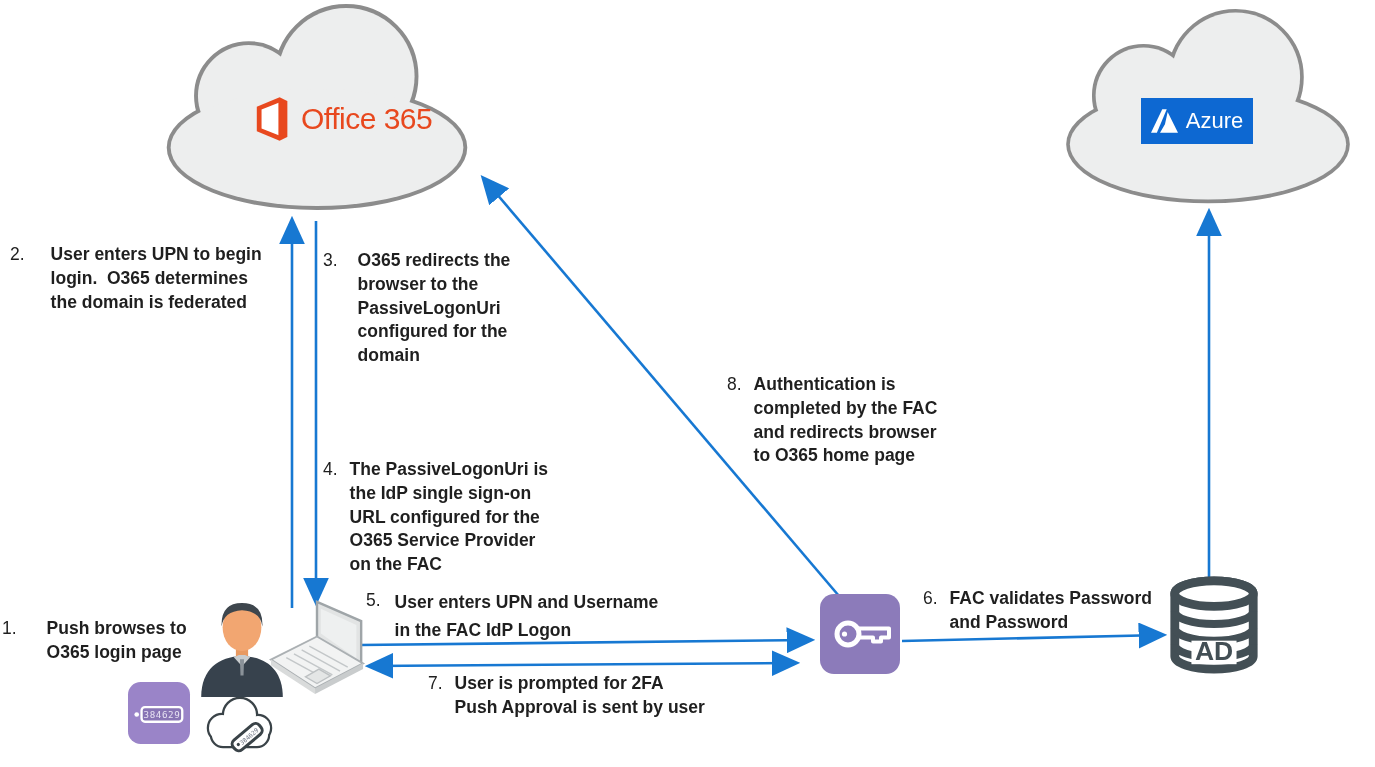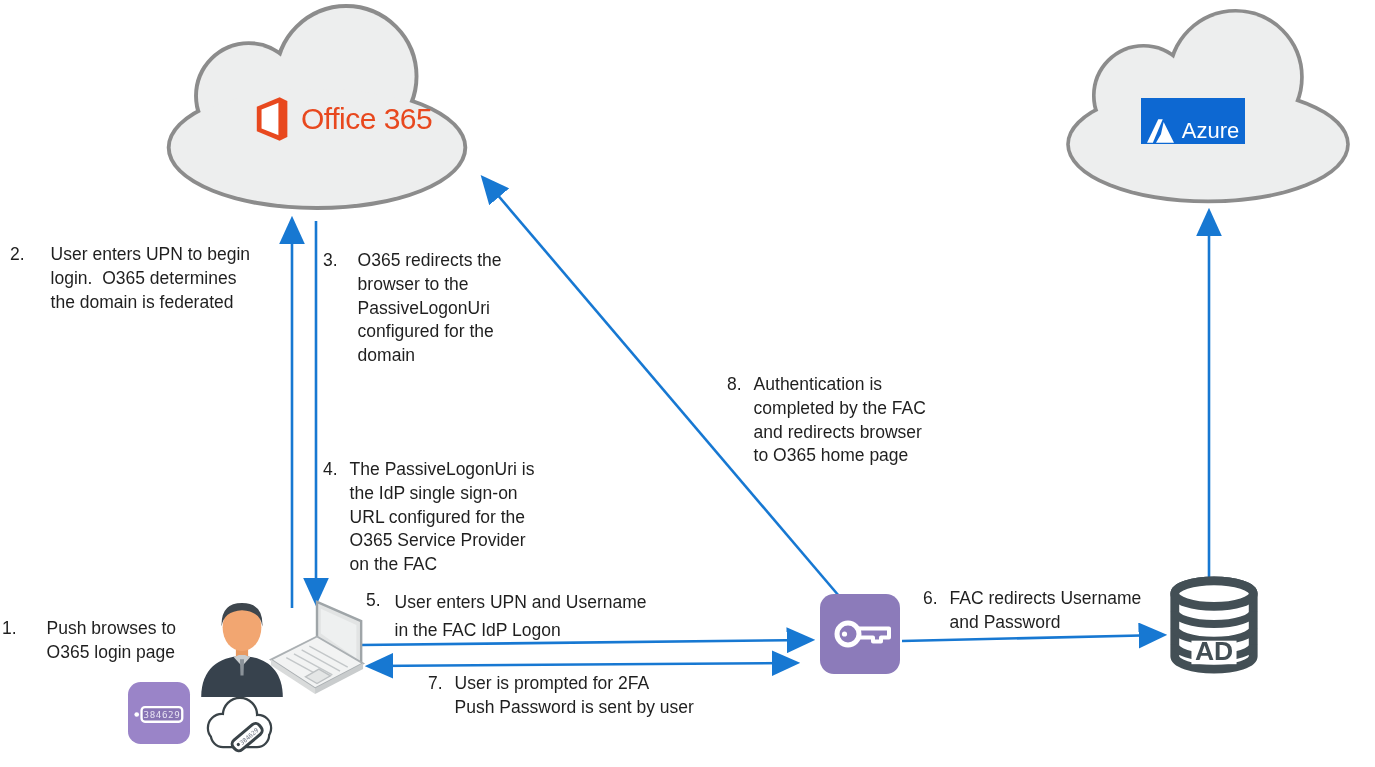--- a/index.html
+++ b/index.html
@@ -17,21 +17,21 @@
   body{
     width:1375px;height:767px;position:relative;overflow:hidden;
     background:#ffffff;
     font-family:"Liberation Sans","DejaVu Sans",sans-serif;
     color:var(--ink);
   }
   .abs{position:absolute;}
   
   .step{display:flex;align-items:flex-start;font-size:17.5px;line-height:1.36;font-weight:400;}
   .step .num{flex:none;}
-  .step .txt{white-space:pre-wrap;}
+  .step .txt{white-space:pre-wrap;font-weight:bold;}
   .g30{gap:30px}.g26{gap:26px}.g20{gap:20px}.g12{gap:12px}.g14{gap:14px}
   .lh-tall .txt{line-height:1.58;}
   
   .cloud-stroke{fill:var(--cloudfill);stroke:var(--cloudline);stroke-width:8;}
   .cloud-fill{fill:var(--cloudfill);}
   
   .o365-logo{display:flex;align-items:center;gap:10px;}
   .o365-text{font-size:30px;color:var(--orange);font-weight:400;letter-spacing:-0.5px;}
   .azure-chip{background:var(--azureblue);display:flex;align-items:center;justify-content:center;gap:8px;}
   .azure-text{color:#fff;font-size:22px;font-weight:400;}
@@ -73,21 +73,21 @@
       <circle cx="95" cy="95" r="52"></circle>
       <circle cx="195" cy="75" r="70"></circle>
       <ellipse cx="165" cy="148" rx="150" ry="60"></ellipse>
     </g>
     <g class="cloud-fill">
       <circle cx="95" cy="95" r="52"></circle>
       <circle cx="195" cy="75" r="70"></circle>
       <ellipse cx="165" cy="148" rx="150" ry="60"></ellipse>
     </g>
   </svg>
-  <div class="abs azure-chip" style="left:89px;top:90px;width:104px;height:46px;align-items:flex-end;">
+  <div class="abs azure-chip" style="left:89px;top:90px;width:112px;height:46px;">
     <svg width="27" height="25" viewBox="0 0 30 27">
       <polygon points="12.5,0 17.5,0 6.5,26 0,26" fill="#ffffff"></polygon>
       <polygon points="18.5,3 30,26 10,26 15.5,16.5" fill="#ffffff"></polygon>
     </svg>
     <span class="azure-text">Azure</span>
   </div>
 </div>
 
 <svg class="abs" style="left:0;top:0;pointer-events:none;" width="1375" height="767" viewBox="0 0 1375 767">
   <defs>
@@ -136,28 +136,28 @@
 </div>
 
 <div class="abs step g14 lh-tall" style="left:366px;top:589px;">
   <span class="num">5.</span>
   <span class="txt">User enters UPN and Username
 in the FAC IdP Logon</span>
 </div>
 
 <div class="abs step g12" style="left:923px;top:587px;">
   <span class="num">6.</span>
-  <span class="txt">FAC redirects Username
+  <span class="txt">FAC validates Password
 and Password</span>
 </div>
 
 <div class="abs step g12" style="left:428px;top:672px;">
   <span class="num">7.</span>
   <span class="txt">User is prompted for 2FA
-Push Password is sent by user</span>
+Push Approval is sent by user</span>
 </div>
 
 <div class="abs step g12" style="left:727px;top:373px;">
   <span class="num">8.</span>
   <span class="txt">Authentication is
 completed by the FAC
 and redirects browser
 to O365 home page</span>
 </div>
 

